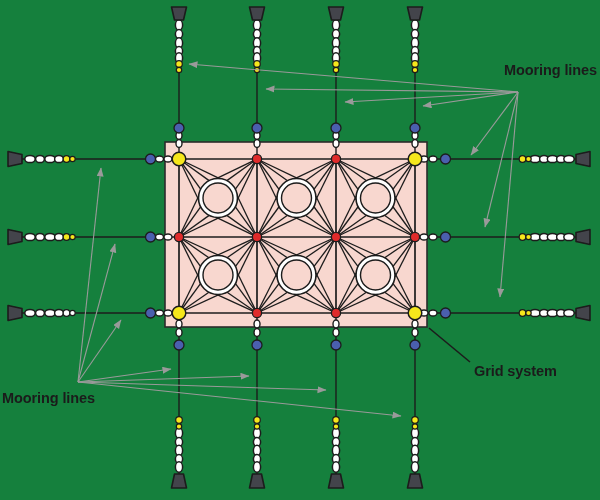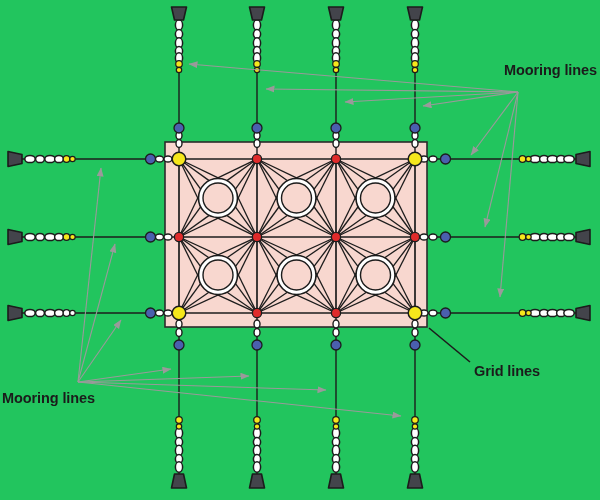--- a/index.html
+++ b/index.html
@@ -1,17 +1,17 @@
 <!DOCTYPE html>
 <html><head>
 <meta charset="utf-8">
 <style>
   html,body{margin:0;padding:0;background:#ffffff;}
   .stage{position:relative;width:600px;height:500px;overflow:hidden;
-         font-family:"Liberation Sans",sans-serif;background:#22c55e;}
+         font-family:"Liberation Sans",sans-serif;background:#15803d;}
   .stage svg{position:absolute;left:0;top:0;}
   .diagram-label{position:absolute;font-size:14.5px;font-weight:600;color:#1b1b1b;
                  white-space:nowrap;letter-spacing:-0.1px;}
   #label-top-right{left:504px;top:62px;}
   #label-bottom-left{left:2px;top:390px;}
   #label-grid{left:474px;top:363px;}
 </style>
 </head>
 <body>
 
@@ -374,14 +374,14 @@
         <line x1="78" y1="382" x2="121" y2="320" stroke="#9a9a9a" stroke-width="1.1" marker-end="url(#ah)"></line>
         <line x1="78" y1="382" x2="171" y2="369" stroke="#9a9a9a" stroke-width="1.1" marker-end="url(#ah)"></line>
         <line x1="78" y1="382" x2="249" y2="376" stroke="#9a9a9a" stroke-width="1.1" marker-end="url(#ah)"></line>
         <line x1="78" y1="382" x2="326" y2="390" stroke="#9a9a9a" stroke-width="1.1" marker-end="url(#ah)"></line>
         <line x1="78" y1="382" x2="401" y2="416" stroke="#9a9a9a" stroke-width="1.1" marker-end="url(#ah)"></line>
       </g>
       <line x1="429" y1="328" x2="470" y2="362" stroke="#1c1c1c" stroke-width="1.6"></line>
     </svg>
   <div class="diagram-label" id="label-top-right">Mooring lines</div>
   <div class="diagram-label" id="label-bottom-left">Mooring lines</div>
-  <div class="diagram-label" id="label-grid">Grid lines</div>
+  <div class="diagram-label" id="label-grid">Grid system</div>
 </div>
 
 </body></html>

